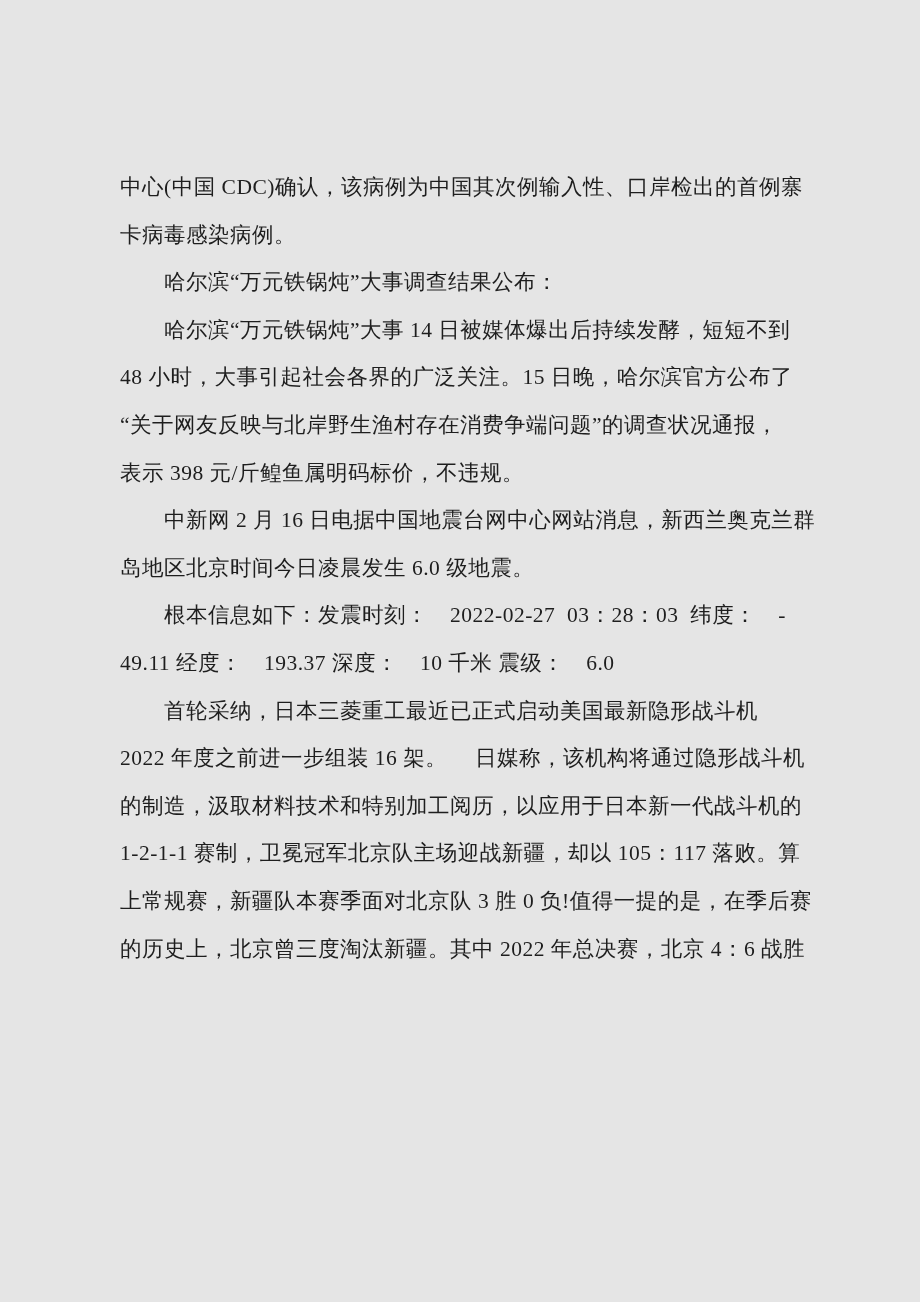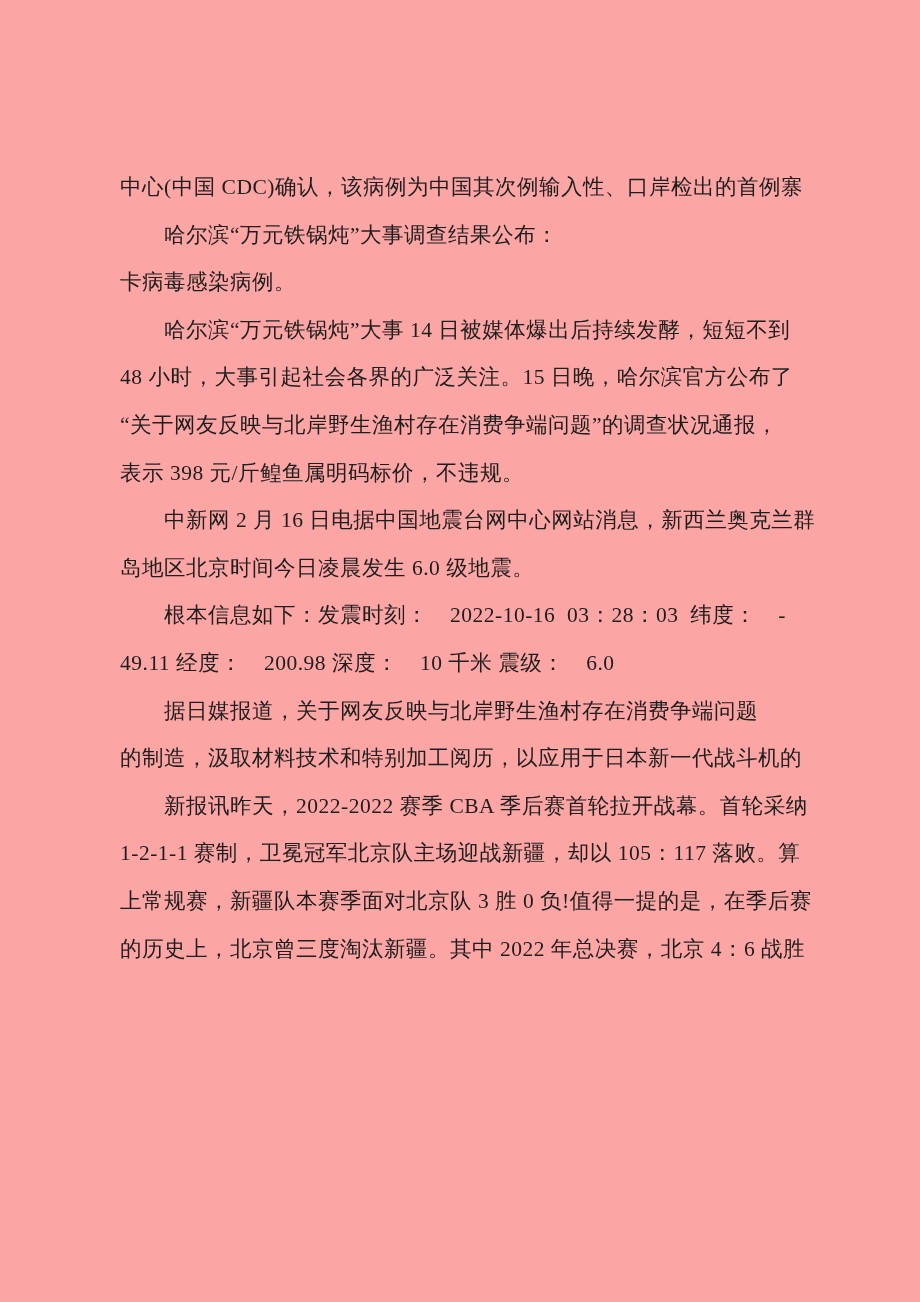--- a/index.html
+++ b/index.html
@@ -9,21 +9,21 @@
   }
   body {
     width: 920px;
     height: 1302px;
     font-family: "Liberation Serif", "DejaVu Serif", serif;
   }
   .page {
     position: relative;
     width: 920px;
     height: 1302px;
-    background: #fca5a5;
+    background: #e5e5e5;
     overflow: hidden;
   }
   .textblock {
     position: absolute;
     left: 120px;
     top: 164px;
     width: 696px;
     color: #1e1e1e;
     font-size: 21.5px;
     font-weight: 400;
@@ -37,30 +37,30 @@
   .indent {
     padding-left: 44px;
   }
 </style>
 </head>
 <body>
 
 <div class="page">
   <div class="textblock">
     <div class="line">中心(中国 CDC)确认，该病例为中国其次例输入性、口岸检出的首例寨</div>
+    <div class="line">卡病毒感染病例。</div>
     <div class="line indent">哈尔滨“万元铁锅炖”大事调查结果公布：</div>
-    <div class="line">卡病毒感染病例。</div>
     <div class="line indent">哈尔滨“万元铁锅炖”大事 14 日被媒体爆出后持续发酵，短短不到</div>
     <div class="line">48 小时，大事引起社会各界的广泛关注。15 日晚，哈尔滨官方公布了</div>
     <div class="line">“关于网友反映与北岸野生渔村存在消费争端问题”的调查状况通报，</div>
     <div class="line">表示 398 元/斤鳇鱼属明码标价，不违规。</div>
     <div class="line indent">中新网 2 月 16 日电据中国地震台网中心网站消息，新西兰奥克兰群</div>
     <div class="line">岛地区北京时间今日凌晨发生 6.0 级地震。</div>
-    <div class="line indent">根本信息如下：发震时刻：　2022-10-16  03：28：03  纬度：　-</div>
-    <div class="line">49.11 经度：　200.98 深度：　10 千米 震级：　6.0</div>
-    <div class="line indent">据日媒报道，关于网友反映与北岸野生渔村存在消费争端问题</div>
+    <div class="line indent">根本信息如下：发震时刻：　2022-02-27  03：28：03  纬度：　-</div>
+    <div class="line">49.11 经度：　193.37 深度：　10 千米 震级：　6.0</div>
+    <div class="line indent">首轮采纳，日本三菱重工最近已正式启动美国最新隐形战斗机</div>
+    <div class="line">2022 年度之前进一步组装 16 架。　 日媒称，该机构将通过隐形战斗机</div>
     <div class="line">的制造，汲取材料技术和特别加工阅历，以应用于日本新一代战斗机的</div>
-    <div class="line indent">新报讯昨天，2022-2022 赛季 CBA 季后赛首轮拉开战幕。首轮采纳</div>
     <div class="line">1-2-1-1 赛制，卫冕冠军北京队主场迎战新疆，却以 105：117 落败。算</div>
     <div class="line">上常规赛，新疆队本赛季面对北京队 3 胜 0 负!值得一提的是，在季后赛</div>
     <div class="line">的历史上，北京曾三度淘汰新疆。其中 2022 年总决赛，北京 4：6 战胜</div>
   </div>
 </div>
 
 </body></html>

